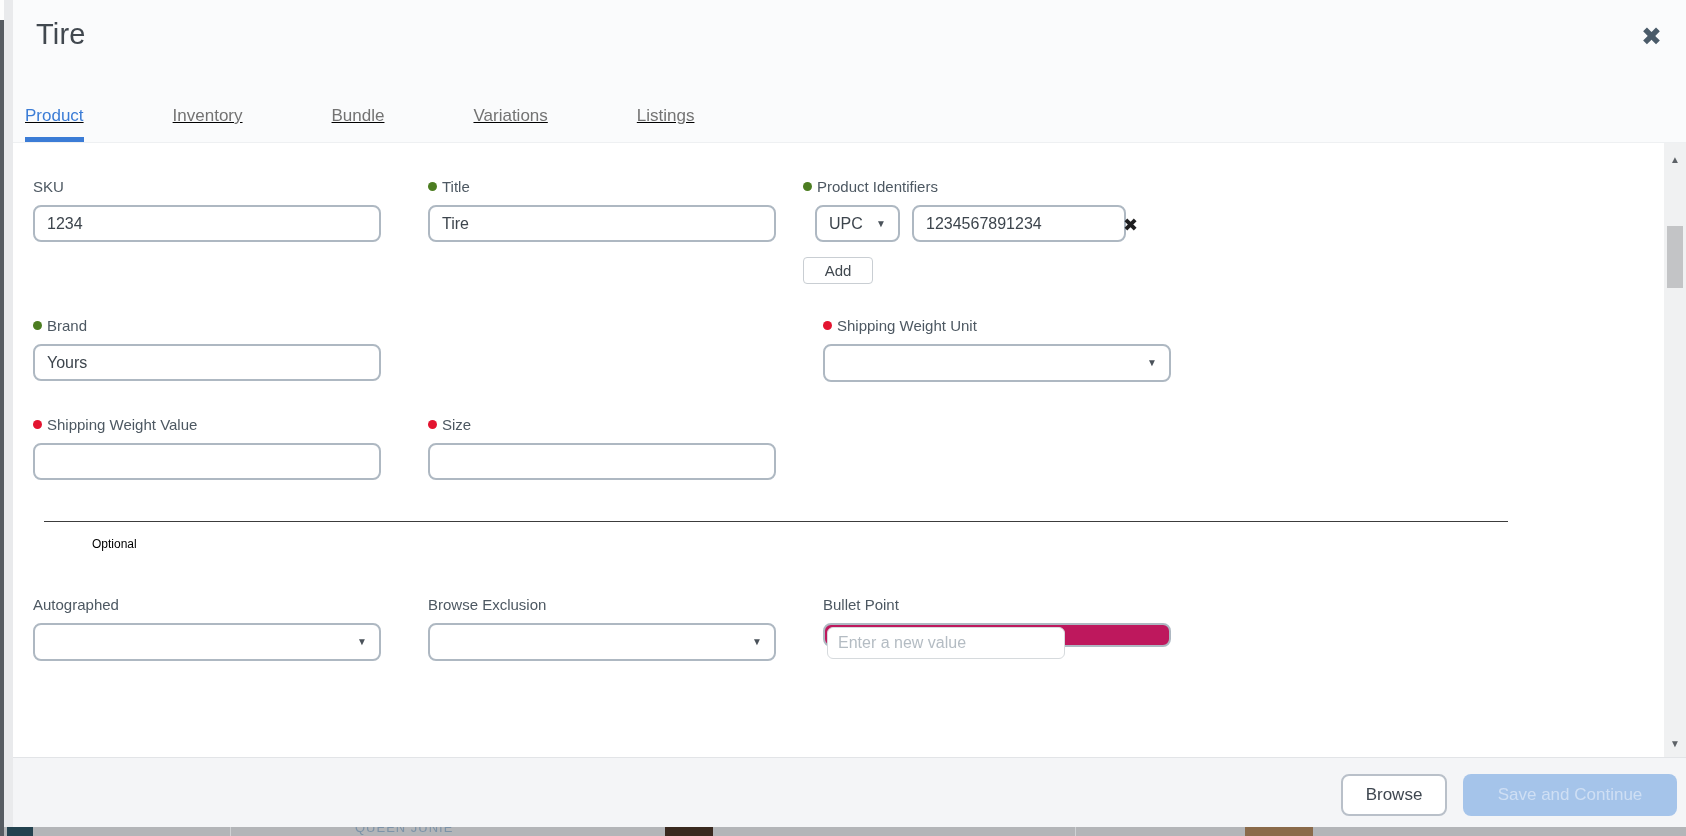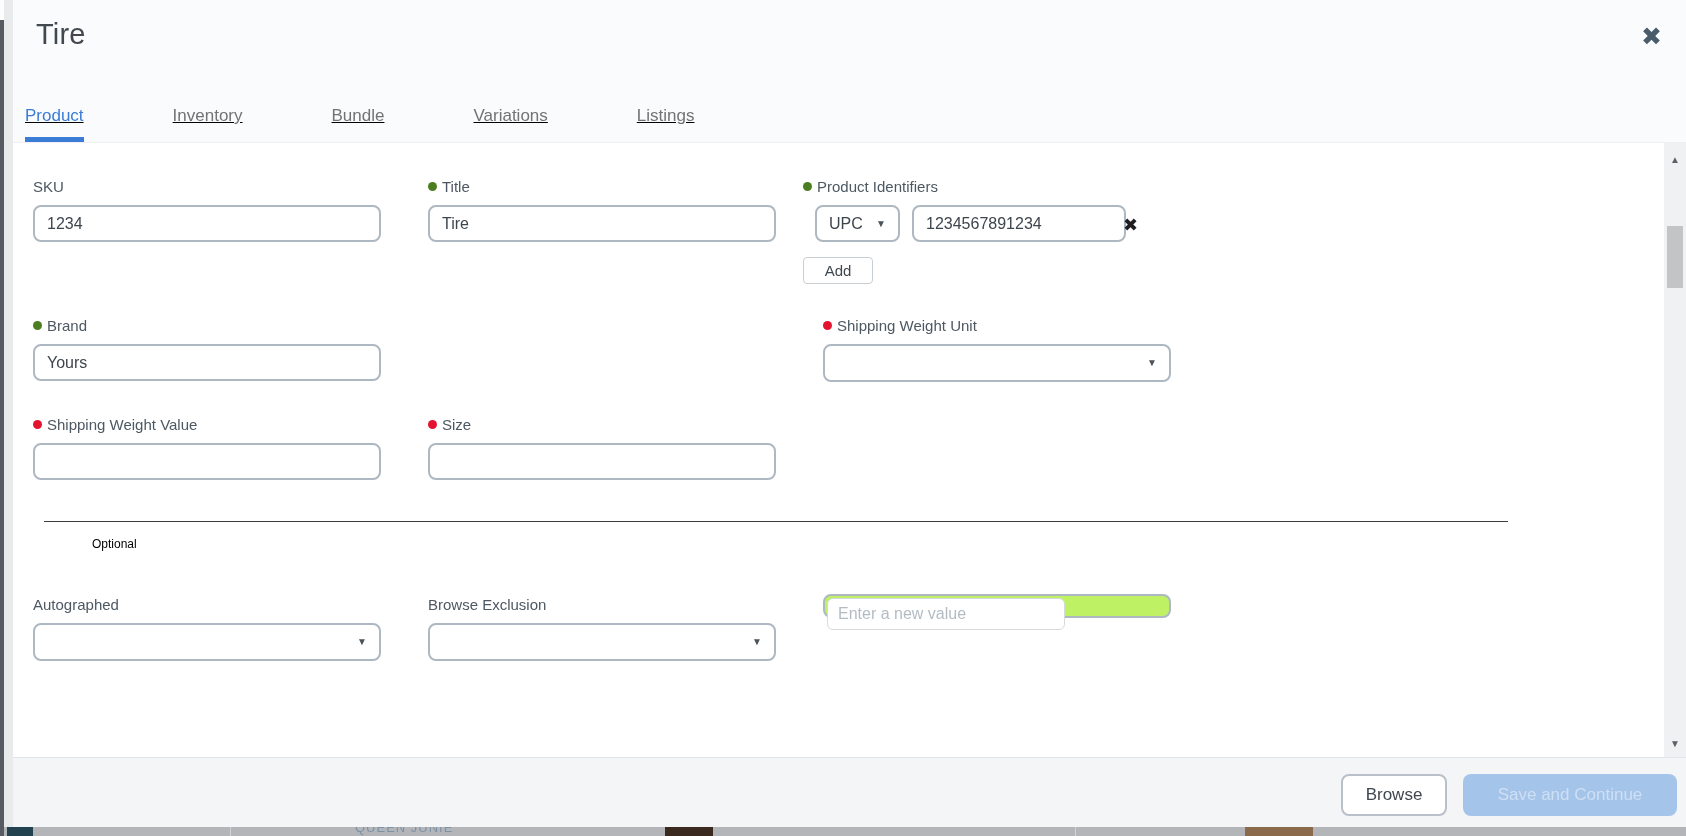--- a/index.html
+++ b/index.html
@@ -40,21 +40,21 @@
   .selbox .selval{position:absolute;left:12px;top:8px;font-size:16px;color:#3d454d;}
   .selbox .caret{position:absolute;right:12px;top:11px;font-size:10px;color:#4a525a;}
 
   
   .pi-select{width:85px;height:37px;margin-left:12px;}
   .pi-input{width:214px;}
   .pi-remove{position:absolute;left:320px;top:40px;font-size:18px;font-weight:bold;color:#1e1e20;cursor:pointer;line-height:1;}
   .add-btn{position:absolute;left:0;top:81px;width:70px;height:27px;background:#fff;border:1px solid #c9ced3;border-radius:4px;font-size:15px;color:#40484f;cursor:pointer;font-family:inherit;}
 
   
-  .tagbox{box-sizing:border-box;position:relative;width:348px;height:24px;border:2px solid var(--input-border);border-radius:8px;background:#bef264;}
+  .tagbox{box-sizing:border-box;position:relative;width:348px;height:24px;border:2px solid var(--input-border);border-radius:8px;background:#be185d;}
   .tagbox input{box-sizing:border-box;position:absolute;left:2px;top:2px;height:32px;width:238px;border:1px solid #d6dadd;border-radius:6px;font-size:16px;padding:0 10px;color:#3d454d;outline:none;font-family:inherit;}
   .tagbox input::placeholder{color:#b4bcc3;}
 
   .divider{position:absolute;left:31px;top:521px;width:1464px;height:0;border-top:1px solid #3c3c3c;}
   .optional-label{position:absolute;left:31px;top:537px;font-size:12px;color:#000000;margin-left:48px;}
 
   
   .modal-footer{position:absolute;left:0;right:0;top:757px;height:70px;background:#f4f5f7;border-top:1px solid #e2e4e7;}
   .btn{box-sizing:border-box;position:absolute;top:16px;height:42px;border-radius:8px;font-size:17px;cursor:pointer;font-family:inherit;}
   .btn-cancel{left:1328px;width:106px;background:#fff;border:2px solid #b9c0c9;color:#3f4750;}
@@ -177,20 +177,23 @@
         <div class="flabel">
             <span>Browse Exclusion</span>
           </div>
         <div class="selbox">
           <span class="selval"></span>
           <span class="caret">▼</span>
         </div>
       </div>
 
       <div class="field" style="left:810px;top:451px;">
+        <div class="flabel">
+            <span>Bullet Point</span>
+          </div>
         <div class="tagbox">
           <input placeholder="Enter a new value" style="">
         </div>
       </div>
 
       <div class="scrollbar">
         <div class="sb-arrow sb-up">▲</div>
         <div class="sb-thumb"></div>
         <div class="sb-arrow sb-down">▼</div>
       </div>

